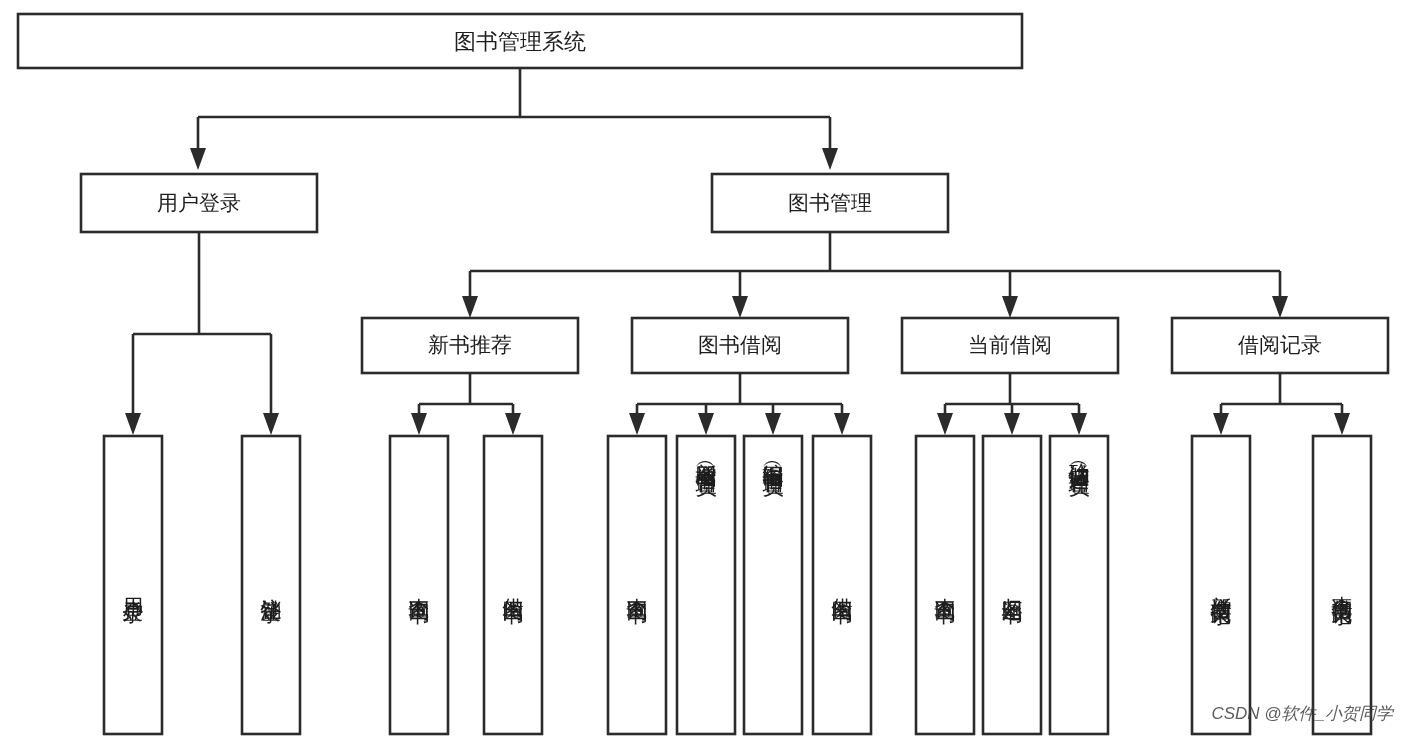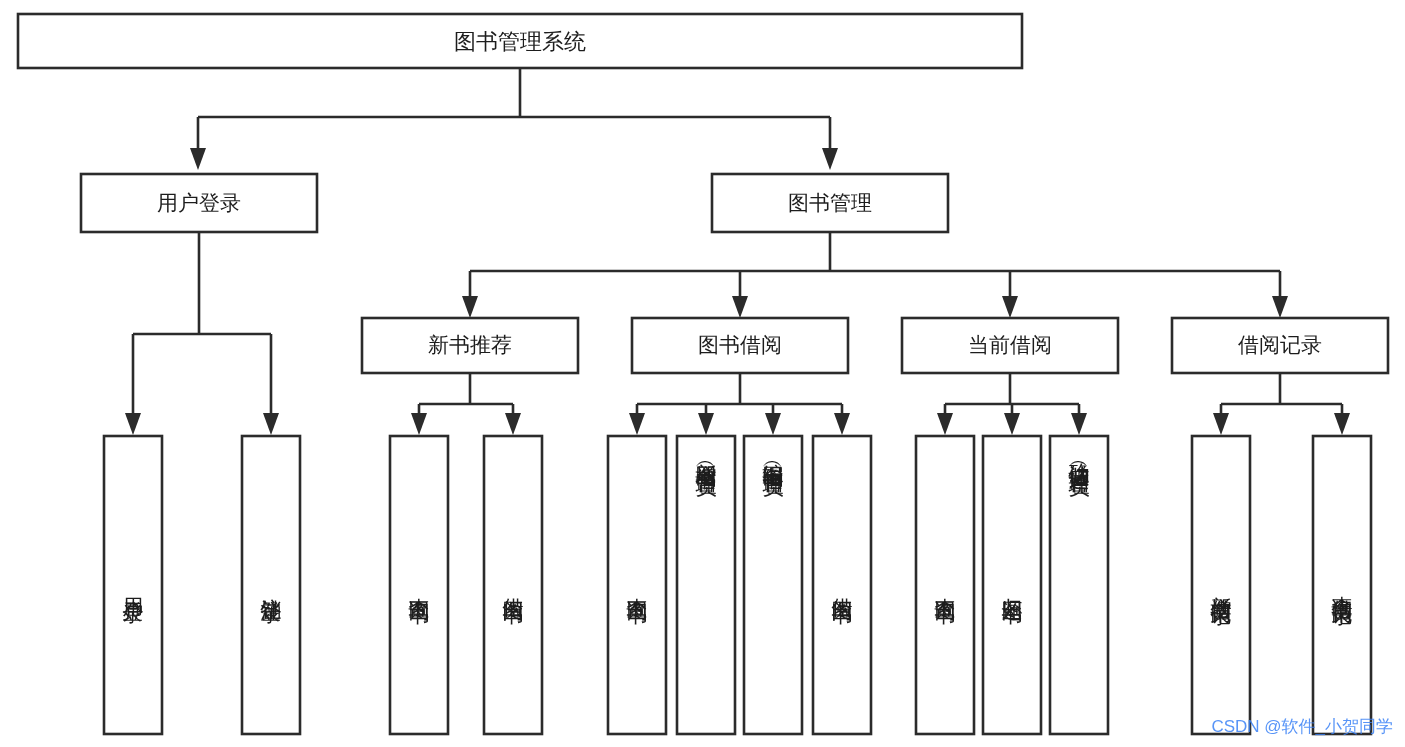--- a/index.html
+++ b/index.html
@@ -68,26 +68,27 @@
     font-family: "Liberation Sans", sans-serif;
     font-size: 21px;
     line-height: 1.14;
     color: #1d1d1d;
     letter-spacing: 2px;
     white-space: nowrap;
   }
   .watermark {
     position: absolute;
     right: 12px;
-    bottom: 9px;
+    bottom: 22px;
     font-family: "Liberation Sans", sans-serif;
     font-size: 17px;
-    color: #3b82f6;
+    color: #404040;
     opacity: 0.85;
     white-space: nowrap;
+    font-style: italic;
   }
 </style>
 </head>
 <body>
 
 <div id="diagram-root">
 
   <svg class="diagram" viewBox="0 0 1405 747">
     <defs>
       <g id="arrow-glyph">

